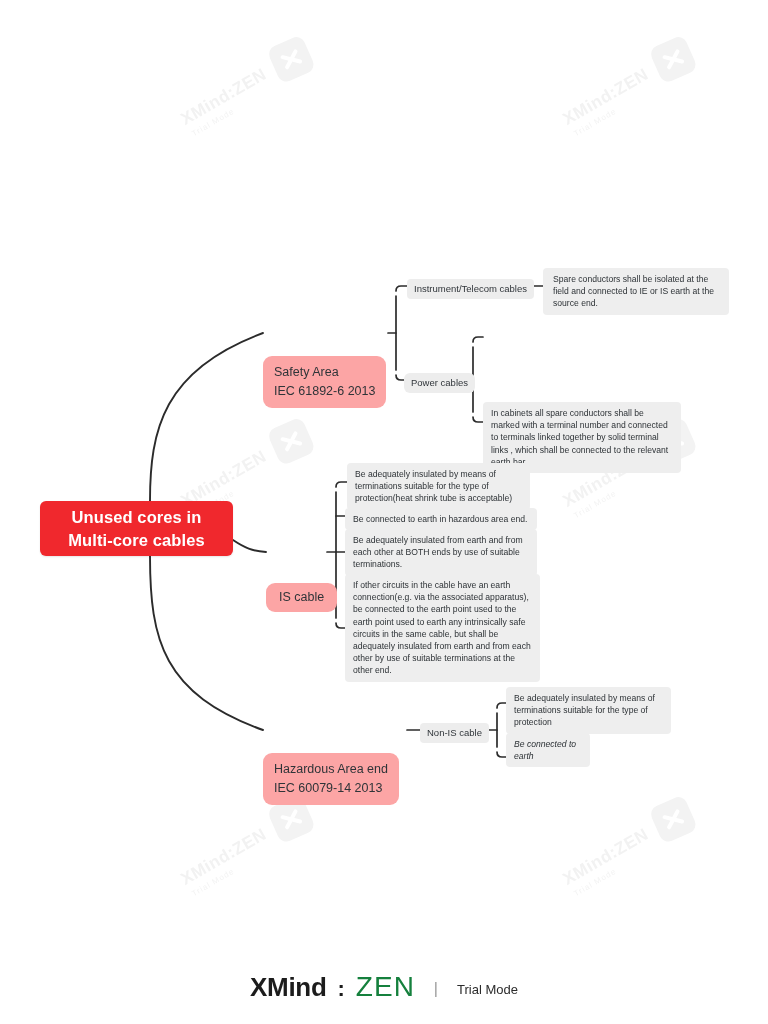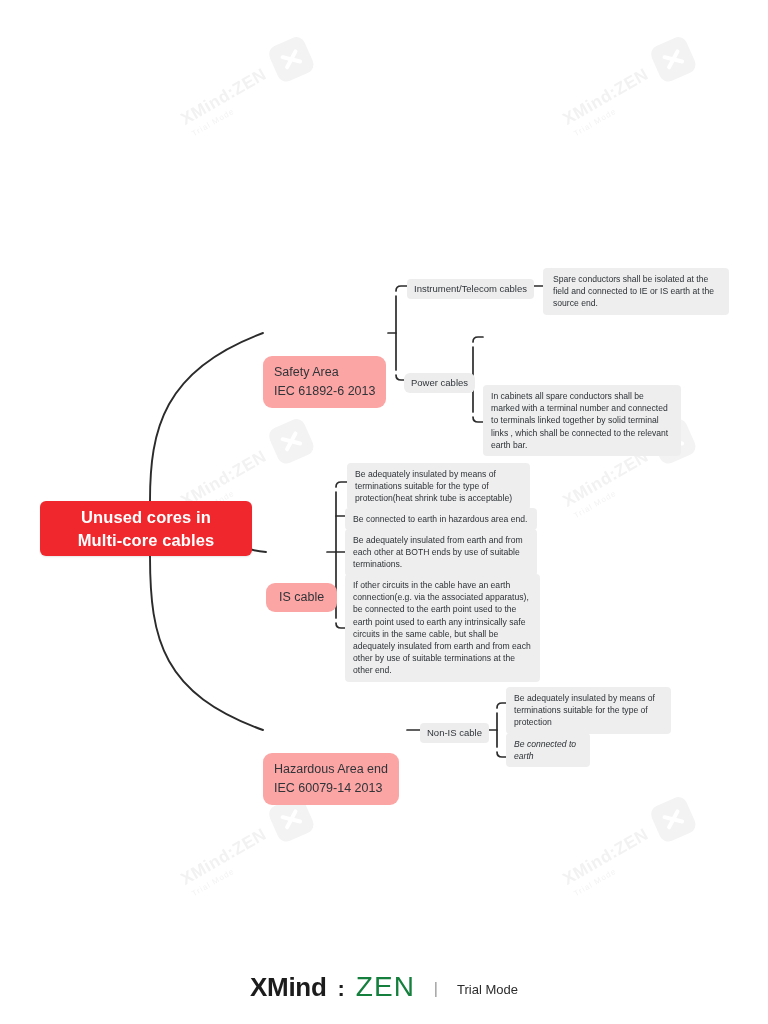--- a/index.html
+++ b/index.html
@@ -101,21 +101,21 @@
     box-sizing: border-box;
   }
 
   
   #root-node {
     background: #F0282D;
     color: #ffffff;
     border-radius: 6px;
     left: 40px;
     top: 501px;
-    width: 212px;
+    width: 193px;
     height: 55px;
     display: flex;
     align-items: center;
     justify-content: center;
     text-align: center;
     font-size: 16.5px;
     font-weight: 700;
     line-height: 1.35;
     letter-spacing: 0.1px;
     box-shadow: 0 1px 2px rgba(0,0,0,0.10);
@@ -310,21 +310,21 @@
       <div>IEC 61892-6 2013</div>
     </div>
 
     <div class="node subnode" style="left:407px; top:279px;">Instrument/Telecom cables</div>
 
     <div class="node leaf" style="left:543px; top:268px; width:186px;padding-left:10px;">Spare conductors  shall be isolated at the field and connected to IE or IS earth at the source end.</div>
 
     <div class="node subnode" style="left:404px; top:373px;border-radius:6px;">Power cables</div>
 
 
-    <div class="node leaf" style="left:483px; top:385px; width:198px;padding-left:8px;">In cabinets all spare conductors shall be marked with a terminal number and connected to terminals linked together by solid terminal links , which shall be connected to the relevant earth bar.</div>
+    <div class="node leaf" style="left:483px; top:402px; width:198px;padding-left:8px;">In cabinets all spare conductors shall be marked with a terminal number and connected to terminals linked together by solid terminal links , which shall be connected to the relevant earth bar.</div>
 
     <div class="node branch" style="left:266px; top:539px; padding:5px 13px;">
       <div>IS cable</div>
     </div>
 
     <div class="node leaf" style="left:347px; top:463px; width:183px;">Be adequately insulated by means of terminations suitable for the type of protection(heat shrink tube is acceptable)</div>
 
     <div class="node leaf" style="left:345px; top:508px; width:192px;">Be connected to earth in hazardous area end.</div>
 
     <div class="node leaf" style="left:345px; top:529px; width:192px;">Be adequately insulated from earth and from each other at BOTH ends by use of suitable terminations.</div>

